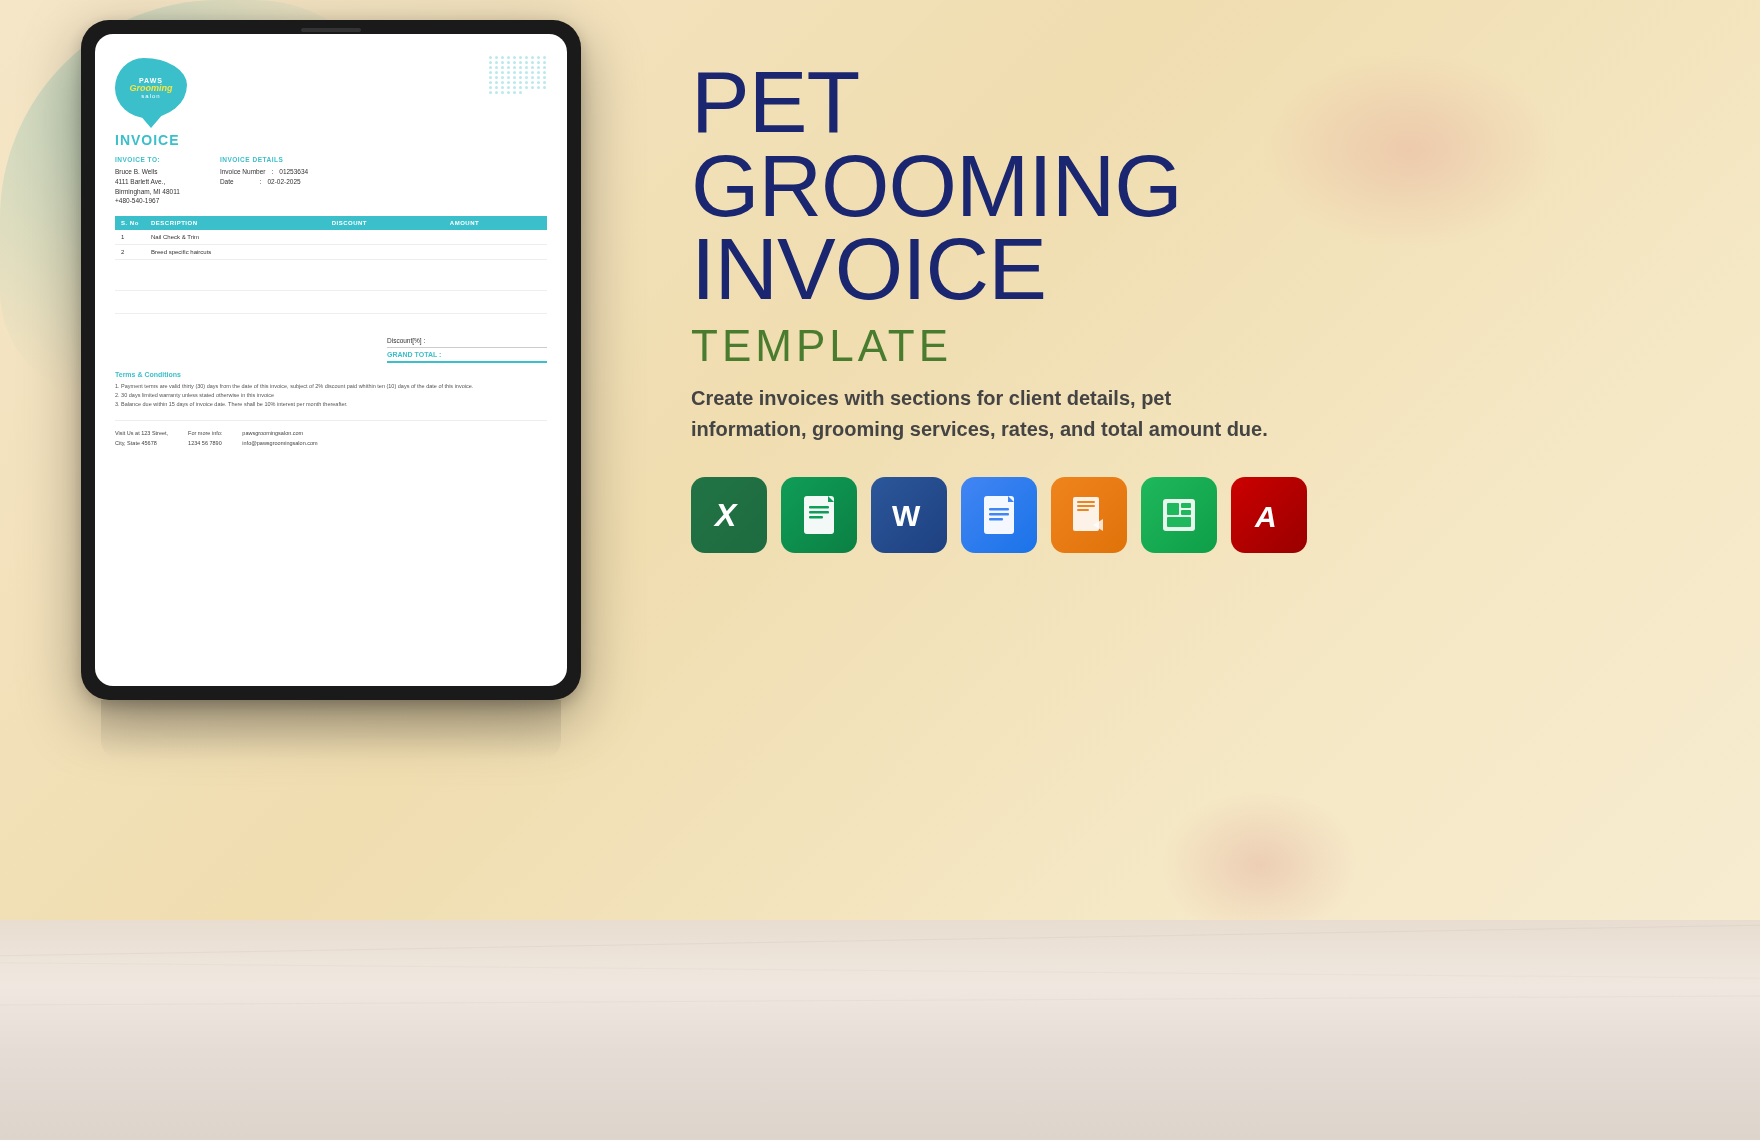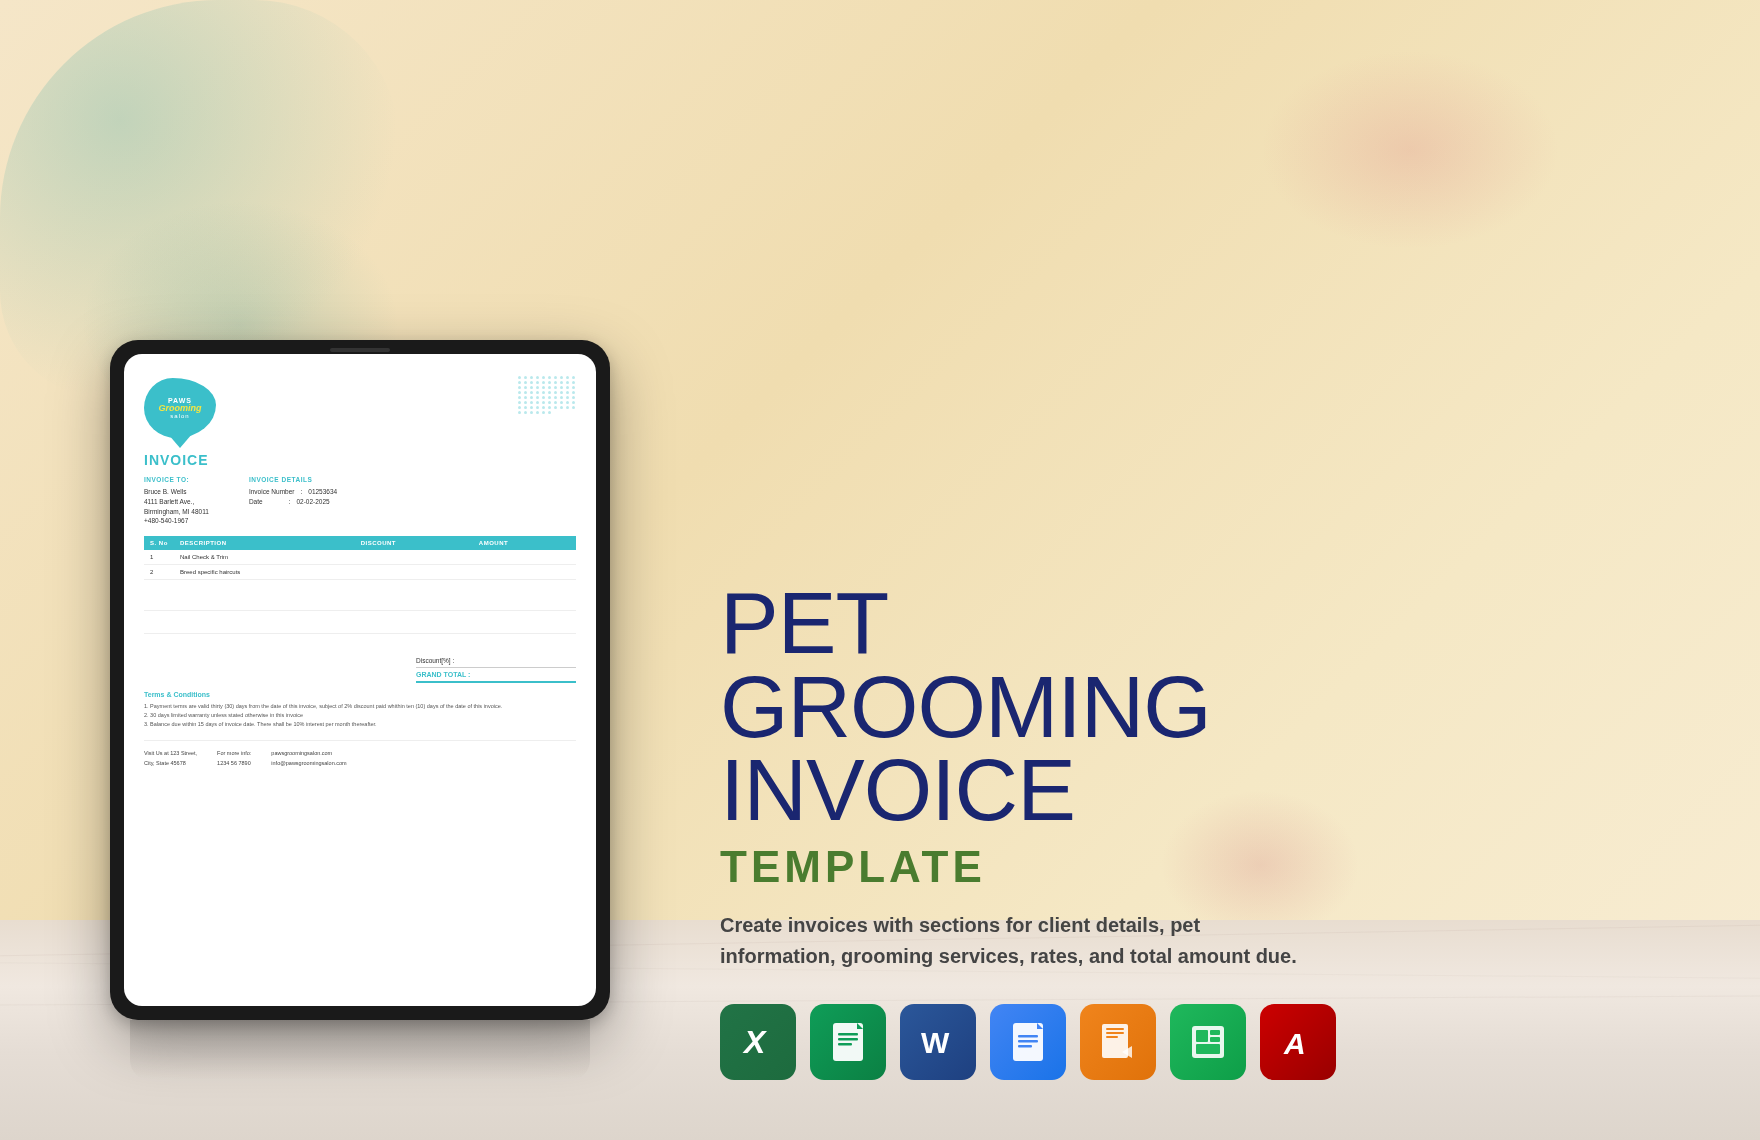--- a/index.html
+++ b/index.html
@@ -69,22 +69,22 @@
       background: rgba(180,160,150,0.4);
     }
 
     
     .content {
       position: relative;
       z-index: 10;
       display: flex;
       width: 1760px;
       height: 1140px;
-      align-items: flex-end;
-      padding: 60px 80px;
+      align-items: flex-start;
+      padding: 60px 51px;
     }
 
     
     .tablet-container {
       flex: 0 0 560px;
       display: flex;
       flex-direction: column;
       align-items: center;
       margin-top: -40px;
     }
@@ -322,25 +322,25 @@
       font-weight: 400;
       line-height: 0.95;
       color: #1a2670;
       text-transform: uppercase;
       letter-spacing: -1px;
       margin-bottom: 10px;
     }
 
     .template-label {
       font-size: 44px;
-      font-weight: 700;
+      font-weight: 400;
       color: #4a7c2f;
       text-transform: uppercase;
       letter-spacing: 4px;
-      margin-bottom: 18px;
+      margin-bottom: 12px;
     }
 
     .description-text {
       font-size: 20px;
       color: #444;
       line-height: 1.55;
       max-width: 580px;
       margin-bottom: 32px;
       font-weight: 700;
     }

